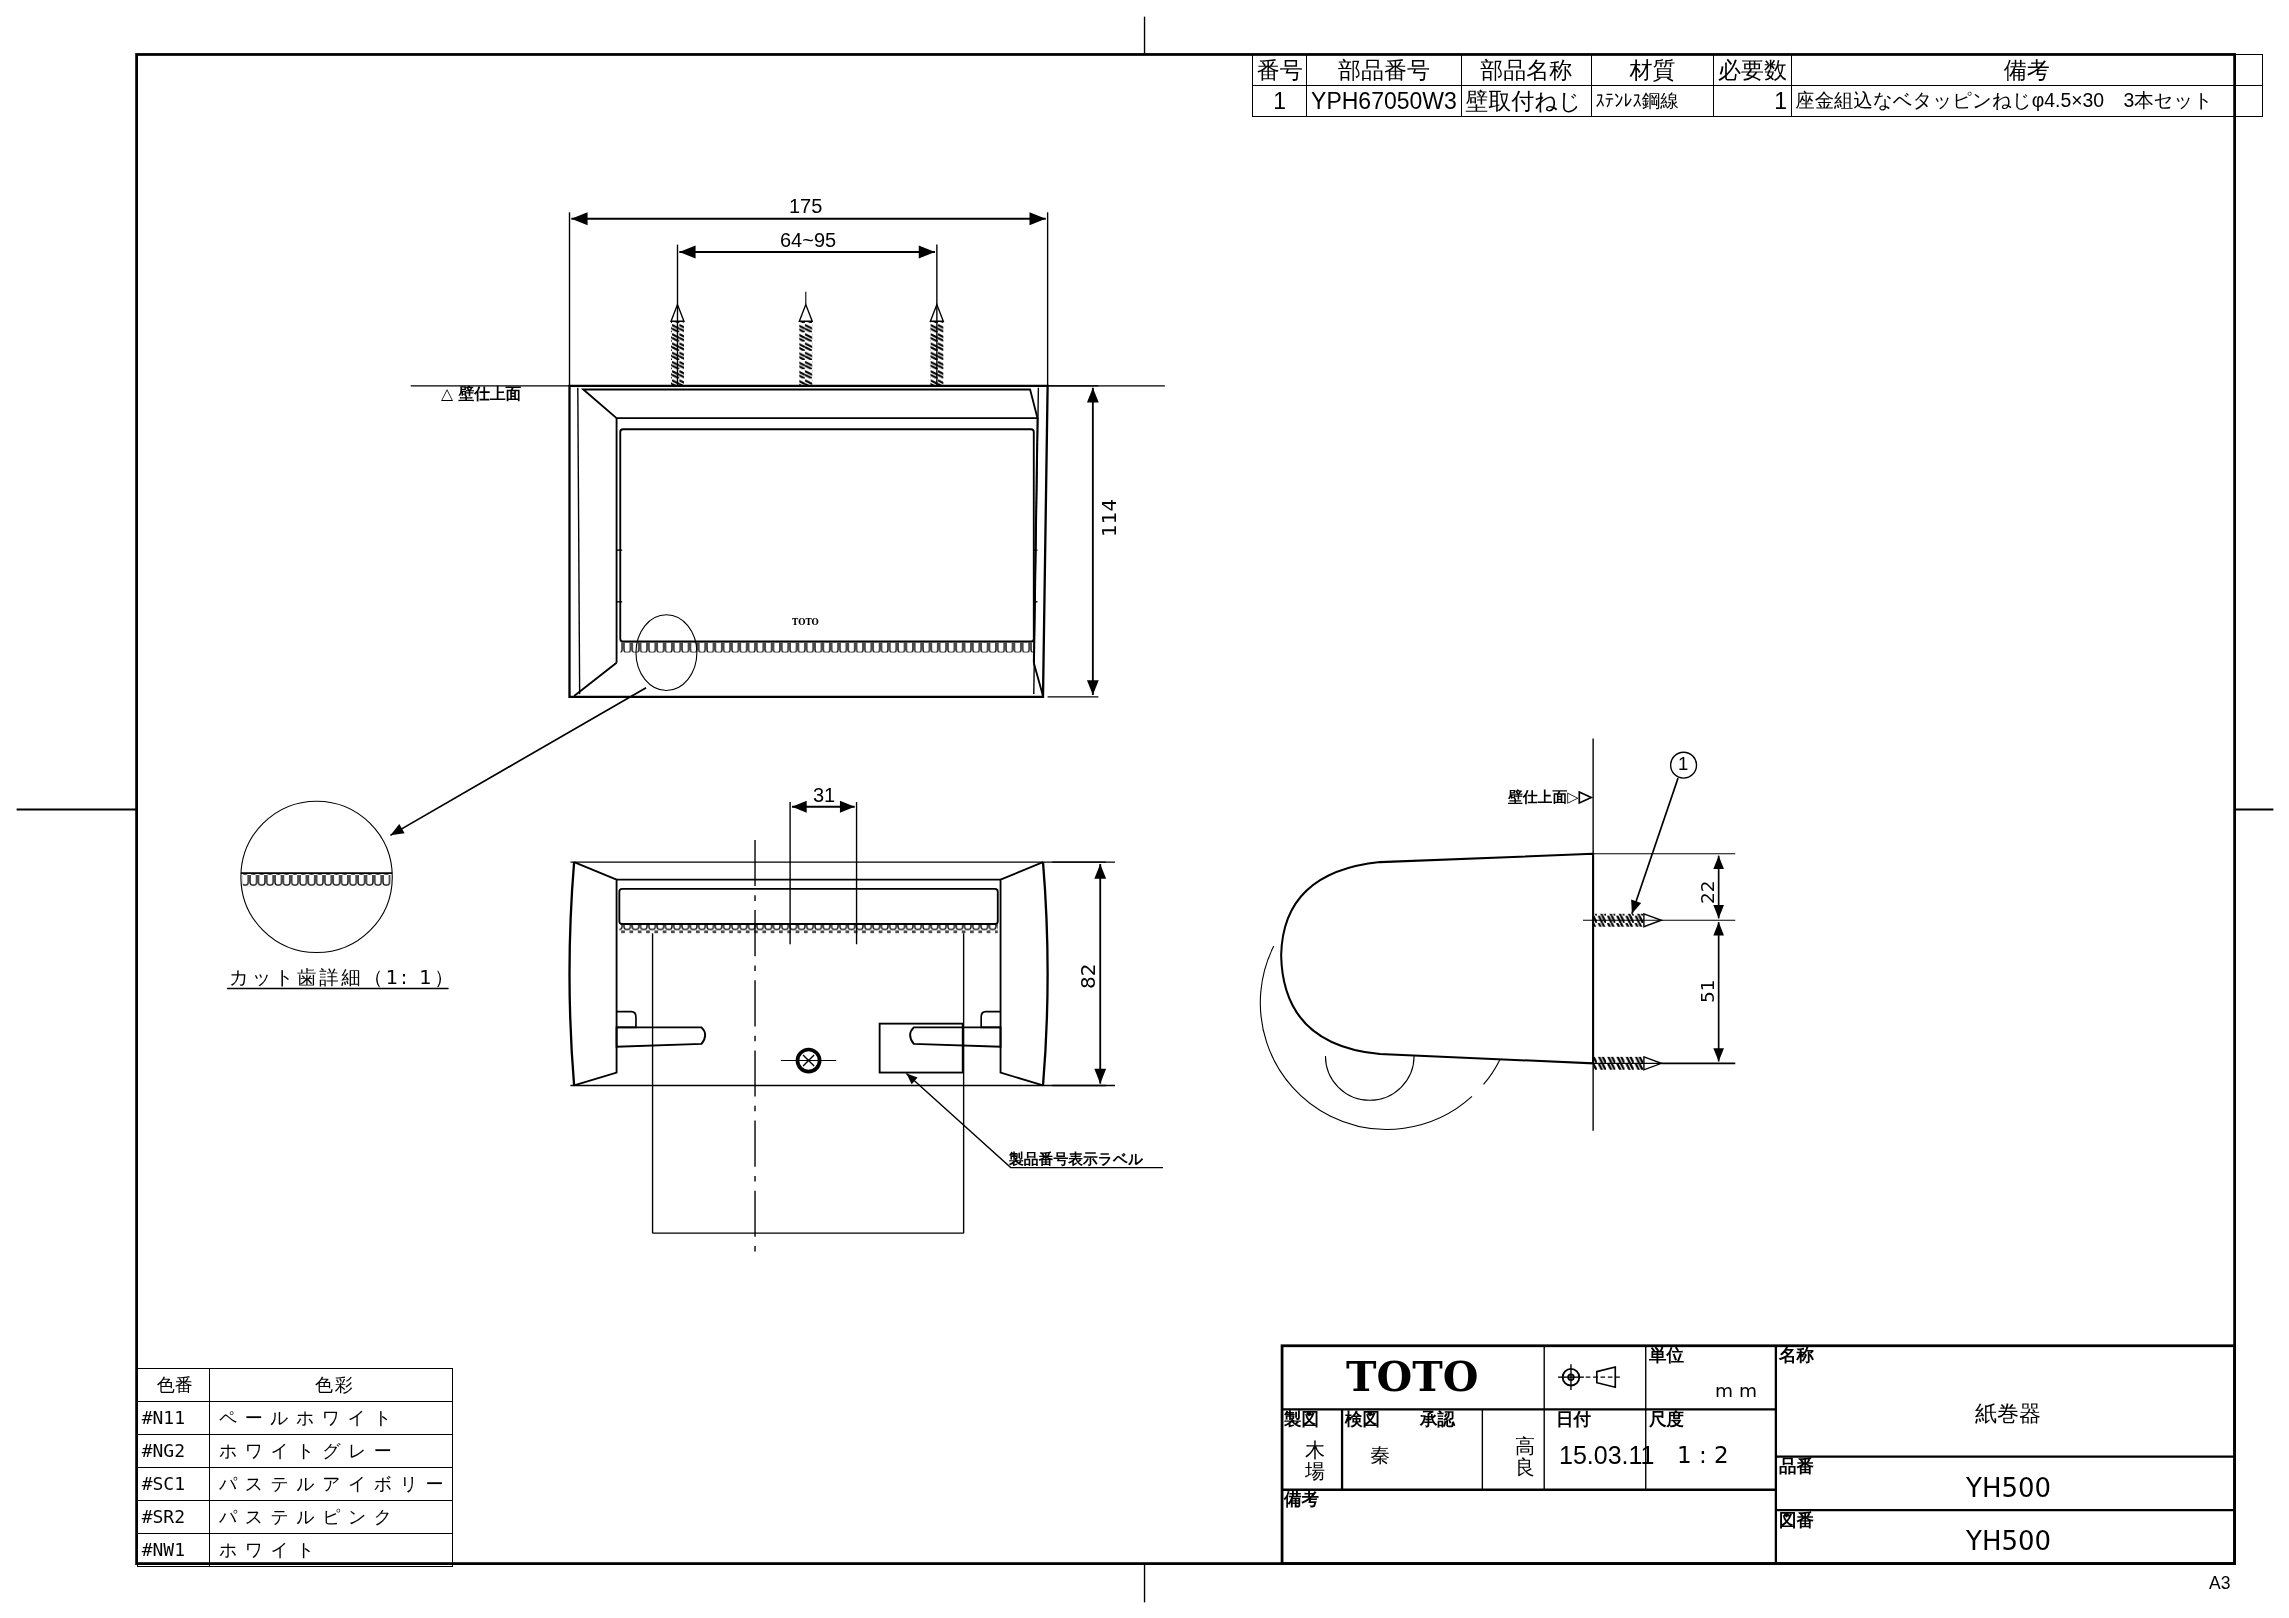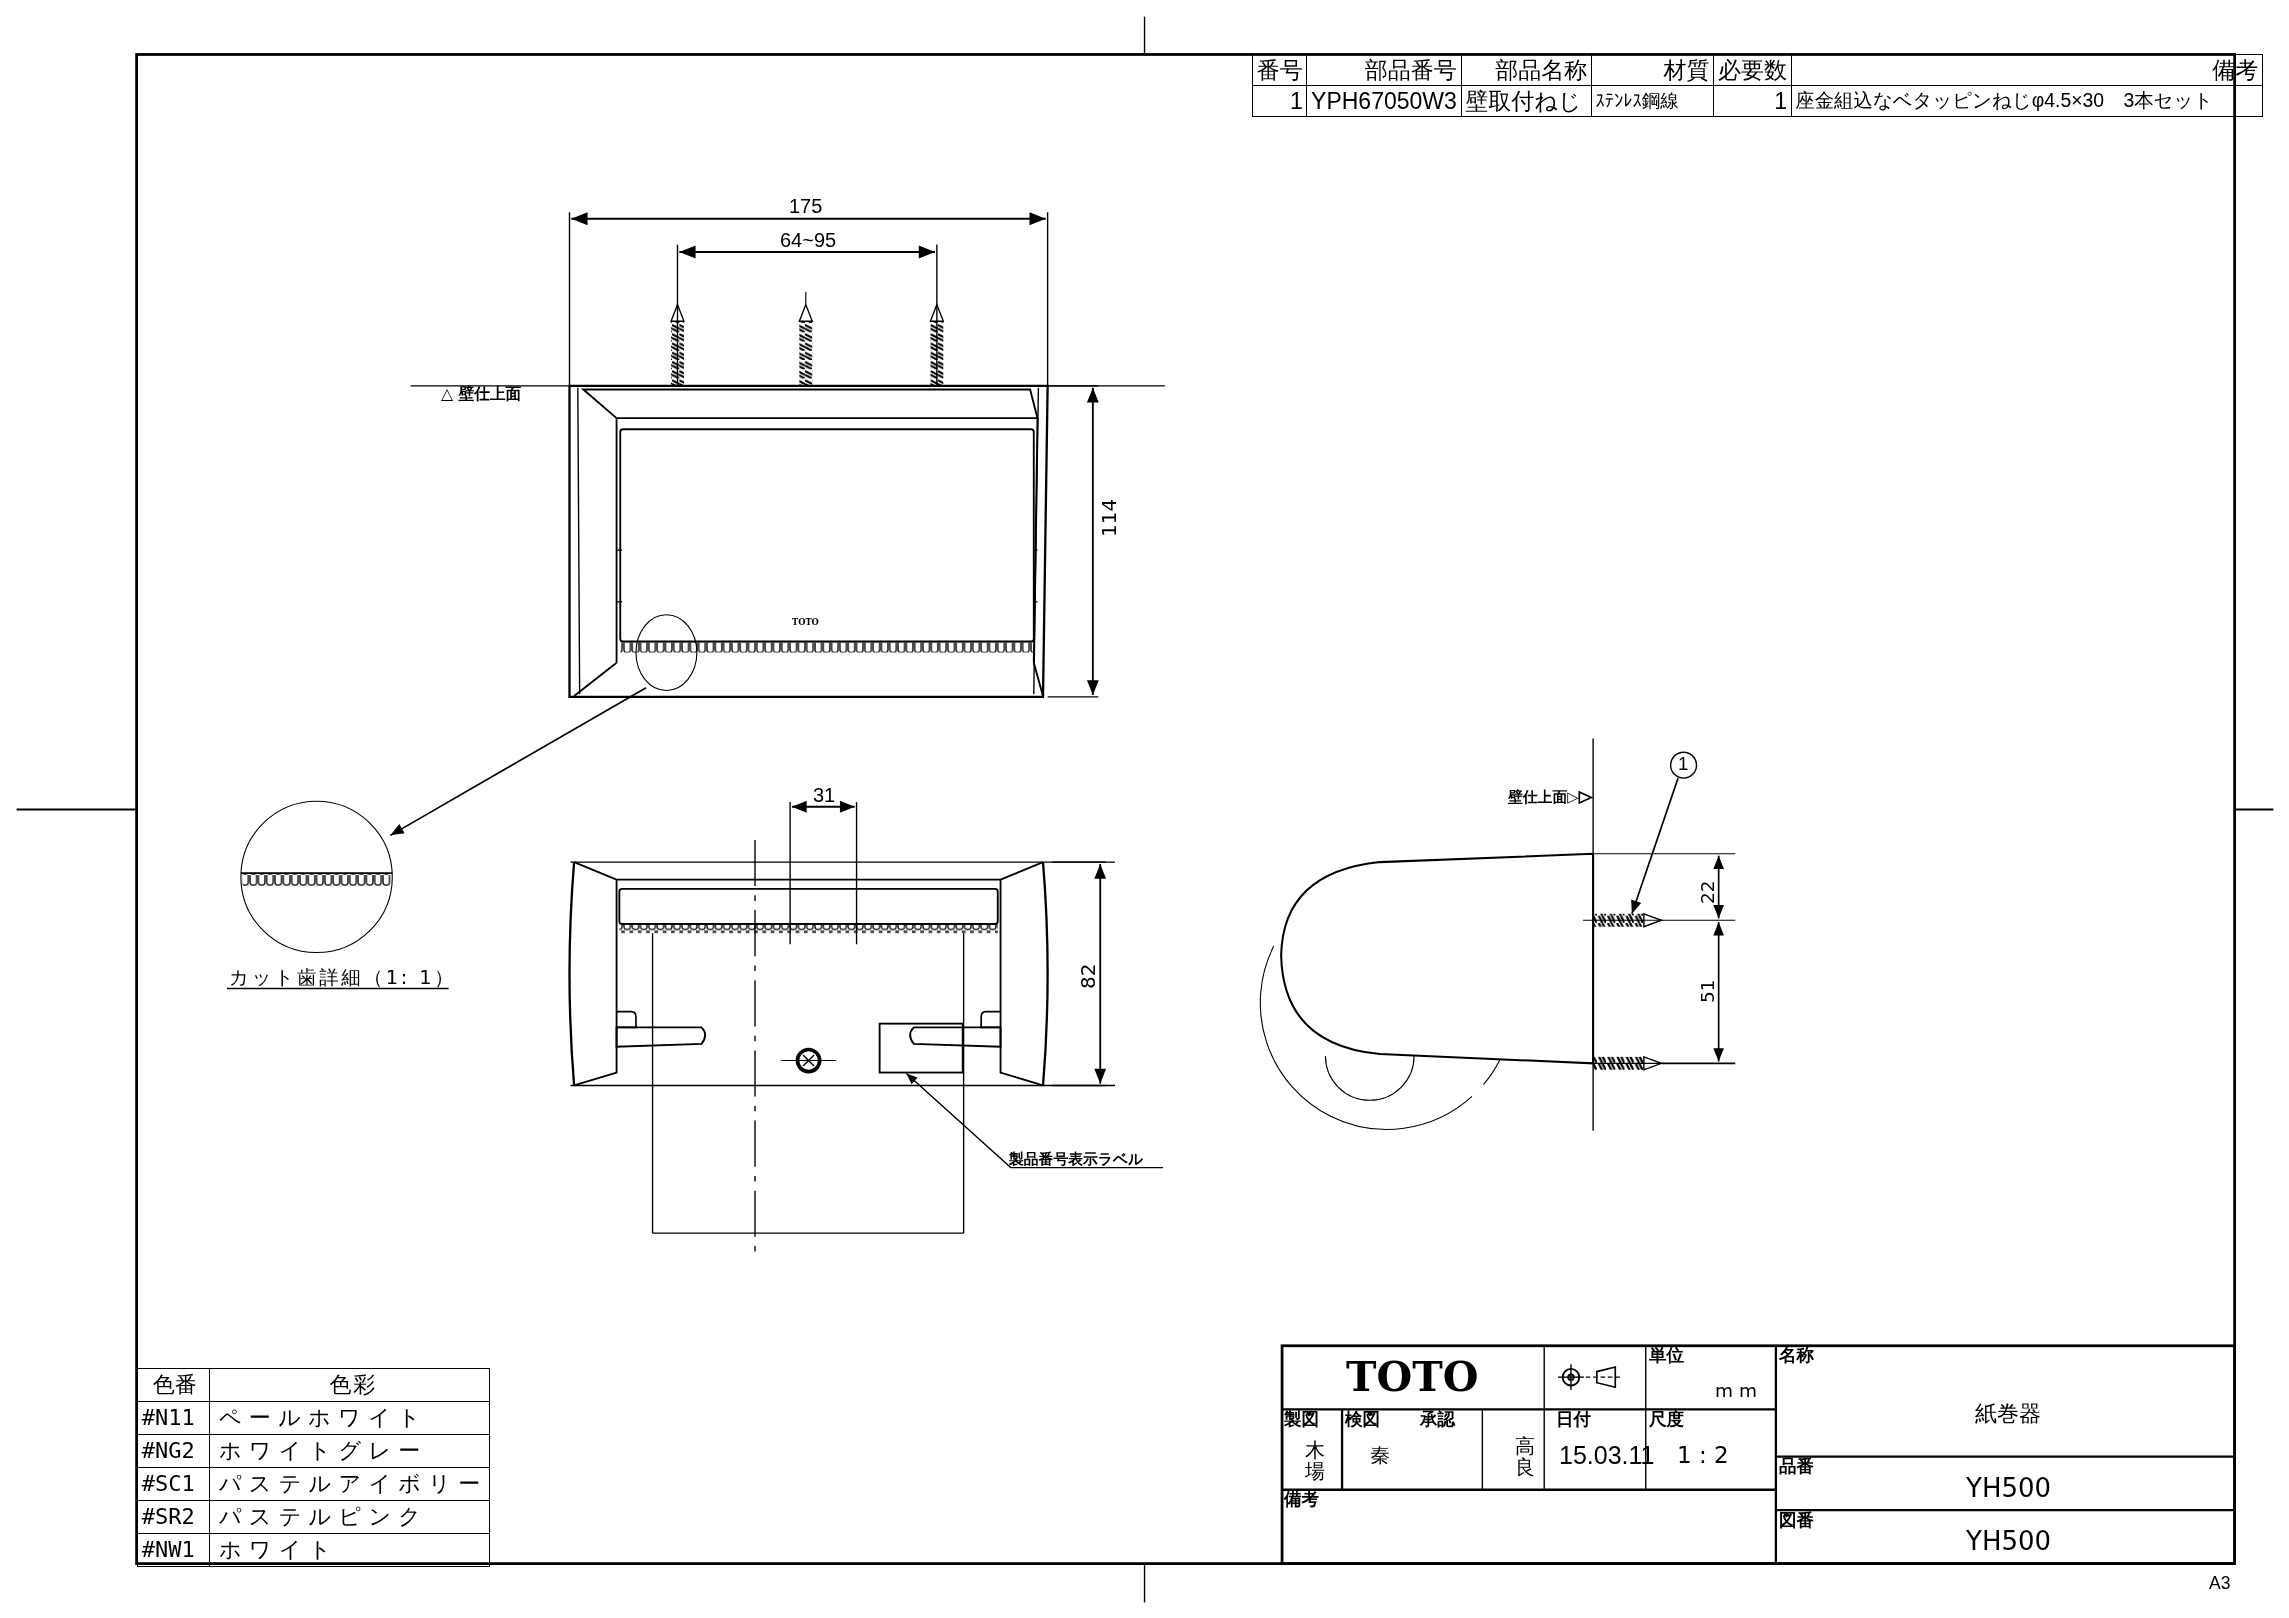--- a/index.html
+++ b/index.html
@@ -4,24 +4,24 @@
 <style>
   html, body { margin:0; padding:0; background:#ffffff; }
   body { width:2290px; height:1619px; position:relative; overflow:hidden;
          font-family:"DejaVu Sans", sans-serif; color:#000; }
   svg.drawing { position:absolute; left:0; top:0; }
   .t { position:absolute; white-space:nowrap; line-height:1; color:#000; }
   .cond { font-family:"Liberation Sans Narrow","Liberation Sans", sans-serif; }
   
   .parts { position:absolute; left:1252px; top:54px; border-collapse:collapse; }
   .parts td { border:1.8px solid #000; height:30px; padding:0 3.7px; font-size:23px;
-              text-align:right; white-space:nowrap; line-height:1; }
+              text-align:center; white-space:nowrap; line-height:1; }
   
   .colors { position:absolute; left:137px; top:1368px; border-collapse:collapse; }
-  .colors td { border:1.8px solid #000; height:30px; font-size:22px; line-height:1; white-space:nowrap; }
+  .colors td { border:1.8px solid #000; height:30px; font-size:18px; line-height:1; white-space:nowrap; }
   .colors td.code { width:66px; padding-left:3.7px; font-family:"DejaVu Sans Mono", monospace; }
   .colors td.name { width:196px; padding-left:9.2px; letter-spacing:7.4px; }
   
   .tb-label { position:absolute; font-size:17.5px; font-weight:bold; line-height:1;font-family:Liberation Mono, monospace; }
   .tb-val { position:absolute; font-size:26px; line-height:1; }
 </style>
 </head>
 <body>
 
 <svg class="drawing" width="2290" height="1619" viewBox="0 0 2481 1754">

